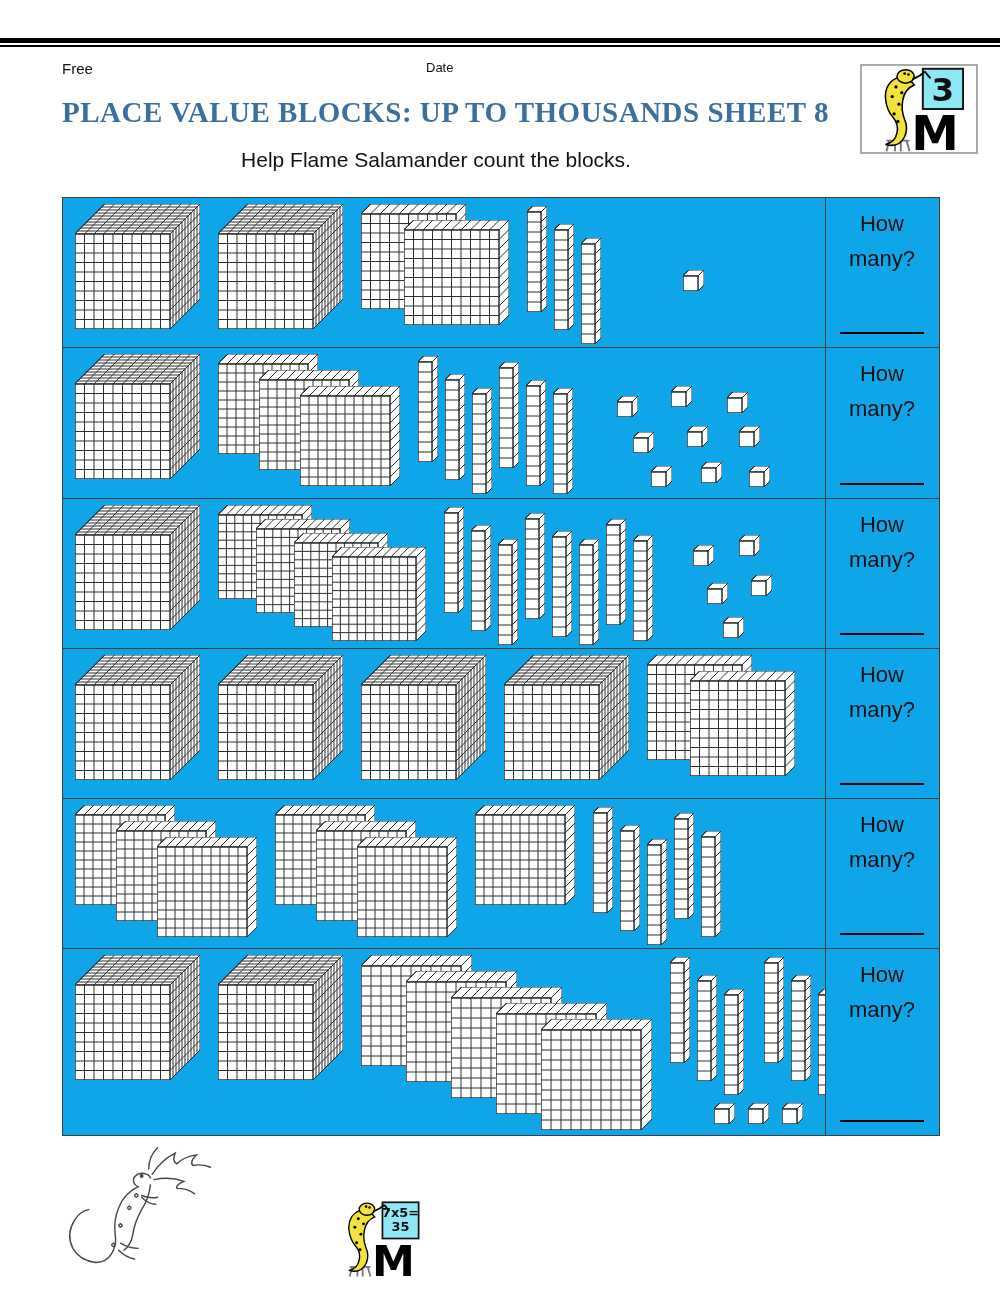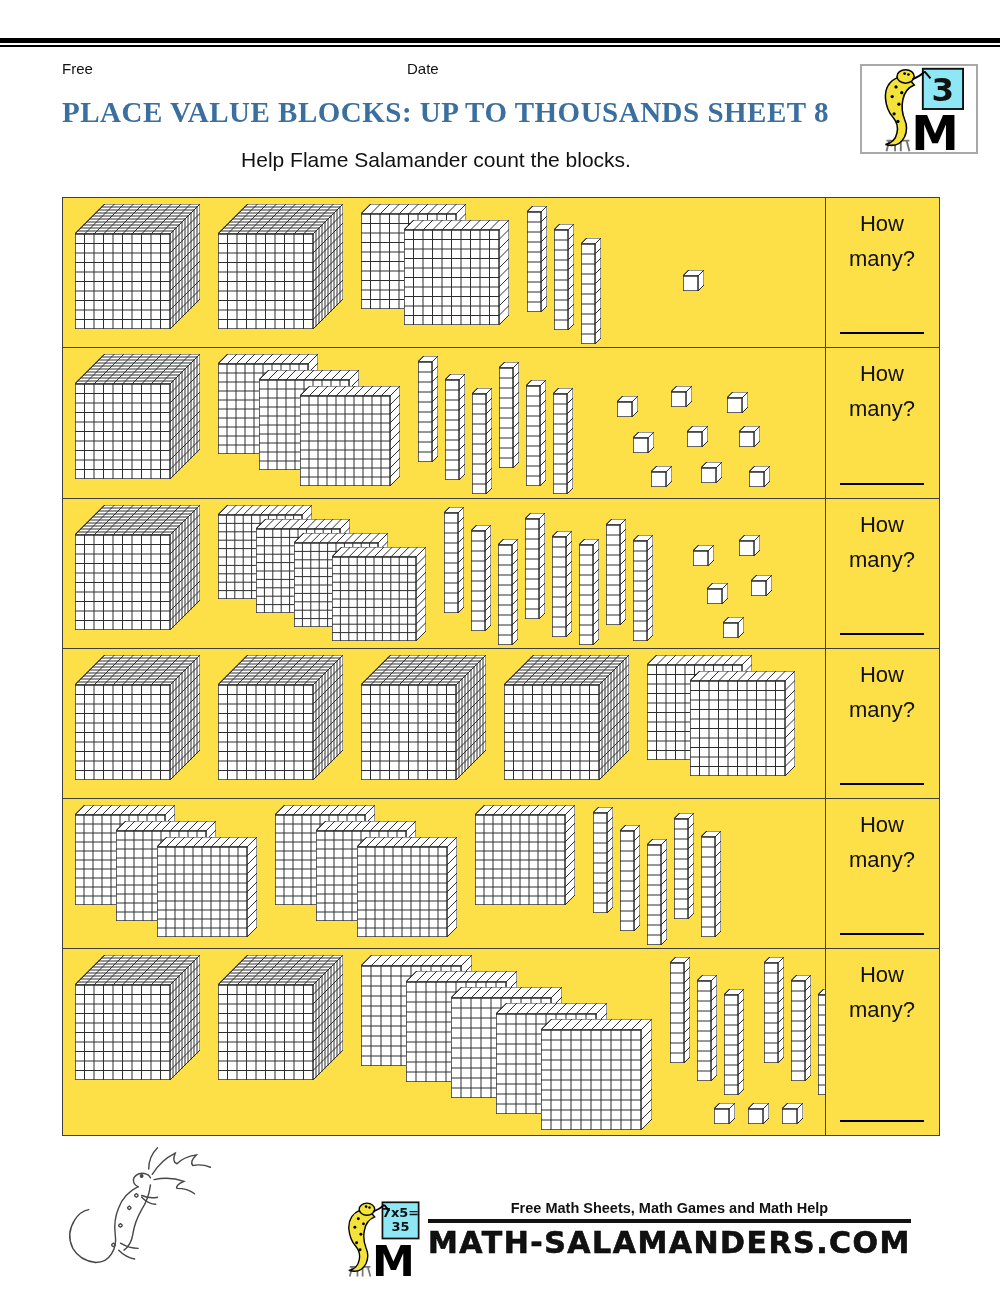--- a/index.html
+++ b/index.html
@@ -1,28 +1,28 @@
 <!DOCTYPE html>
 <html><head>
 <meta charset="utf-8">
 <style>
   html,body{margin:0;padding:0;background:#fff;}
   body{position:relative;width:1000px;height:1294px;overflow:hidden;
        font-family:"Liberation Sans",sans-serif;color:#111;}
   .toprule{position:absolute;top:38px;left:0;width:1000px;height:2px;
            border-top:5px solid #000;border-bottom:2px solid #000;}
   .name-label{position:absolute;top:60px;left:62px;font-size:15px;}
-  .date-label{position:absolute;top:60px;left:407px;font-size:15px;}
+  .date-label{position:absolute;top:60px;left:426px;font-size:13px;}
   .logo-box{position:absolute;top:64px;left:860px;width:114px;height:86px;
             border:2px solid #a9a9a9;display:flex;align-items:center;justify-content:center;background:#fff;}
   .title{position:absolute;top:96px;left:62px;margin:0;width:790px;
          font-family:"Liberation Serif",serif;font-weight:700;font-size:29px;letter-spacing:.5px;}
   .subtitle{position:absolute;top:148px;left:0;width:872px;text-align:center;font-size:21px;}
   .worksheet{position:absolute;top:197px;left:62px;width:878px;
-             border:1.5px solid #3f3f3f;box-sizing:border-box;background:#fde047;}
+             border:1.5px solid #3f3f3f;box-sizing:border-box;background:#0ea5e9;}
   .wrow{display:flex;border-bottom:1.5px solid #3f3f3f;box-sizing:border-box;}
   .wrow:last-child{border-bottom:none;}
   .cell-blocks{width:762px;box-sizing:border-box;display:flex;align-items:flex-start;
                padding:6px 0 0 12px;gap:18px;overflow:hidden;}
   .cell-q{width:113px;box-sizing:border-box;border-left:1.5px solid #3f3f3f;
           display:flex;flex-direction:column;align-items:center;}
   .qtext{margin-top:8px;width:90px;text-align:center;font-size:22px;line-height:1.6;}
   .blank{width:84px;border-bottom:2.5px solid #000;margin-top:auto;margin-bottom:13px;}
   .blk{flex:0 0 auto;}
   .cascade{position:relative;flex:0 0 auto;}
@@ -3410,18 +3410,13 @@
           <circle cx="28" cy="24" r="1.7"></circle>
           <circle cx="24" cy="34" r="1.7"></circle>
       <circle cx="31" cy="42" r="1.7"></circle>
           <circle cx="26" cy="52" r="1.7"></circle>
       <circle cx="34" cy="30" r="1.7"></circle>
           <circle cx="30" cy="60" r="1.7"></circle>
           <circle cx="37" cy="10" r="1.5"></circle>
         </g>
   </svg>
     </span>
-  <div class="f-col">
-    <div class="f-tagline">Free Math Sheets, Math Games and Math Help</div>
-    <div class="f-rule"></div>
-    <div class="f-brand">MATH-SALAMANDERS.COM</div>
-  </div>
 </div>
 
 </body></html>

